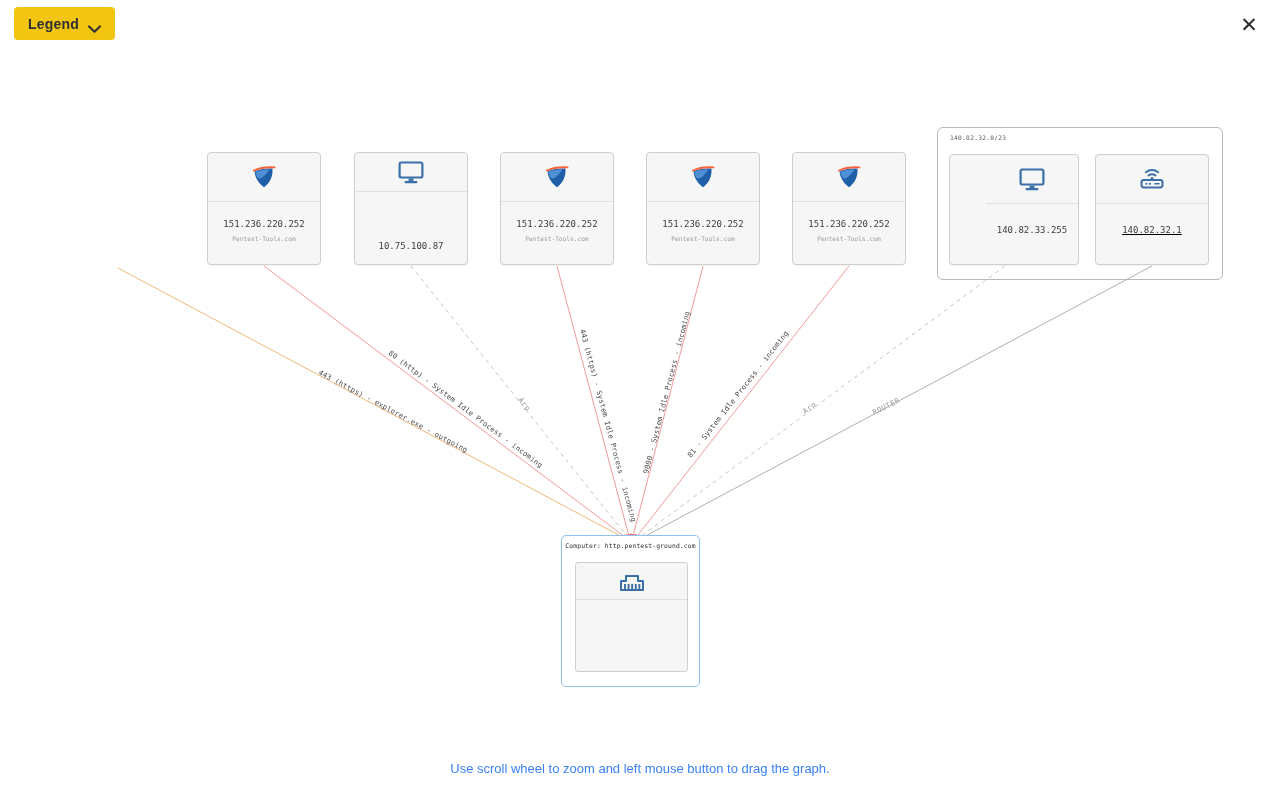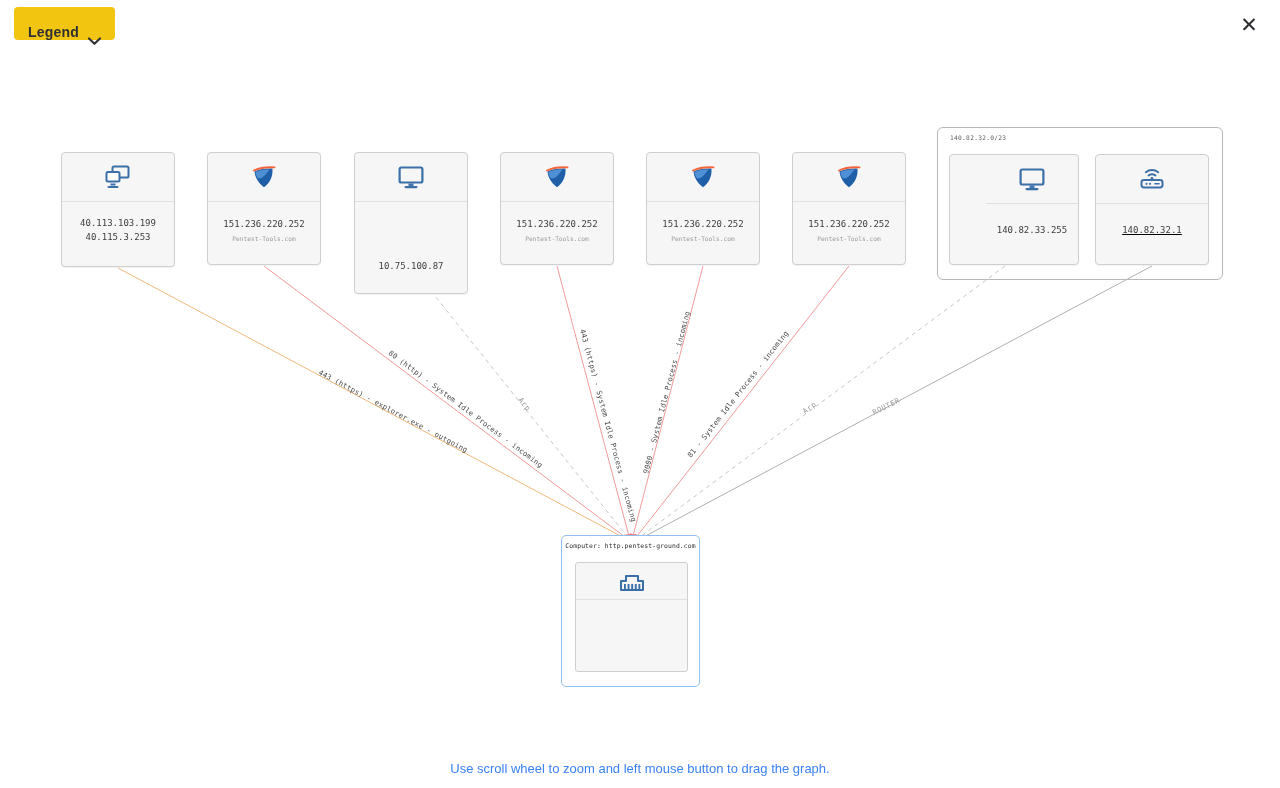--- a/index.html
+++ b/index.html
@@ -22,21 +22,21 @@
   #legend-button {
     position: absolute;
     left: 14px;
     top: 7px;
     height: 33px;
     padding: 0 14px;
     background: #f2c511;
     border: none;
     border-radius: 4px;
     display: flex;
-    align-items: flex-end;
+    align-items: center;
     gap: 9px;
     cursor: pointer;
     font-family: "Liberation Sans", sans-serif;
     font-size: 14px;
     font-weight: bold;
     color: #2f3033;
     letter-spacing: .2px;
   }
   #legend-button .chev { display: block; width: 13px; height: 8px; }
 
@@ -254,52 +254,36 @@
     <text class="edge-label" transform="translate(648,474) rotate(-75.5)">9000 - System Idle Process - incoming</text>
     <text class="edge-label" transform="translate(691,458) rotate(-51.9)">81 - System Idle Process - incoming</text>
     <text class="edge-label-gray" transform="translate(805,414) rotate(-36.6)">Arp</text>
     <text class="edge-label-gray" transform="translate(874,415) rotate(-26.5)">ROUTER</text>
   </svg>
 
   <div id="subnet-group">
     <div id="subnet-label">140.82.32.0/23</div>
   </div>
 
-  <div class="node" style="left:61px;top:152px;width:114px;height:115px;">
-    <div class="node-icon">
-      <svg width="26" height="24" viewBox="0 0 26 24">
-        <rect x="7.5" y="1.5" width="16" height="11" rx="1.6" fill="none" stroke="#3b6fa8" stroke-width="2"></rect>
-        <rect x="1.5" y="7" width="13" height="9.5" rx="1.5" fill="#fff" stroke="#3b6fa8" stroke-width="2"></rect>
-        <rect x="5.5" y="18.5" width="5" height="2" fill="#3b6fa8"></rect>
-        <rect x="2.5" y="21" width="11" height="2" rx="1" fill="#3b6fa8"></rect>
-      </svg>
-    </div>
-    <div class="node-body">
-      <div class="node-ip">
-        <span>40.113.103.199</span><br>
-        <span>40.115.3.253</span>
-      </div>
-    </div>
-  </div>
 
   <div class="node" style="left:207px;top:152px;width:114px;height:113px;">
     <div class="node-icon">
       <svg width="26" height="26" viewBox="0 0 26 26">
         <path d="M3.5 7.5 C8 5.2 14 4.2 21.5 4.6 C22 12.5 19 19 13 23.2 C7 19 4 13 3.5 7.5 Z" fill="#1e5fa8"></path>
         <path d="M4.5 8 C8.5 6 13 5.2 18.5 5.2 C14.5 11 9.5 17 6.2 13.5 C5.2 11.8 4.7 9.8 4.5 8 Z" fill="#4f8fd4"></path>
         <path d="M3 6.5 C9 3.6 16 2.9 23.5 3.4" fill="none" stroke="#f4633a" stroke-width="1.9" stroke-linecap="round"></path>
       </svg>
     </div>
     <div class="node-body">
       <div class="node-ip">151.236.220.252</div>
       <div class="node-sub">Pentest-Tools.com</div>
     </div>
   </div>
 
-  <div class="node" style="left:354px;top:152px;width:114px;height:142px;gap:44px;">
+  <div class="node" style="left:354px;top:152px;width:114px;height:113px;gap:44px;">
     <div class="node-icon">
       <svg width="26" height="24" viewBox="0 0 26 24">
         <rect x="1.6" y="2.5" width="22.8" height="15" rx="1.8" fill="none" stroke="#3b6fa8" stroke-width="2.2"></rect>
         <rect x="10.5" y="18.5" width="5" height="2.4" fill="#3b6fa8"></rect>
         <rect x="6.5" y="21" width="13" height="2.2" rx="1.1" fill="#3b6fa8"></rect>
       </svg>
     </div>
     <div class="node-body">
       <div class="node-ip">10.75.100.87</div>
     </div>

